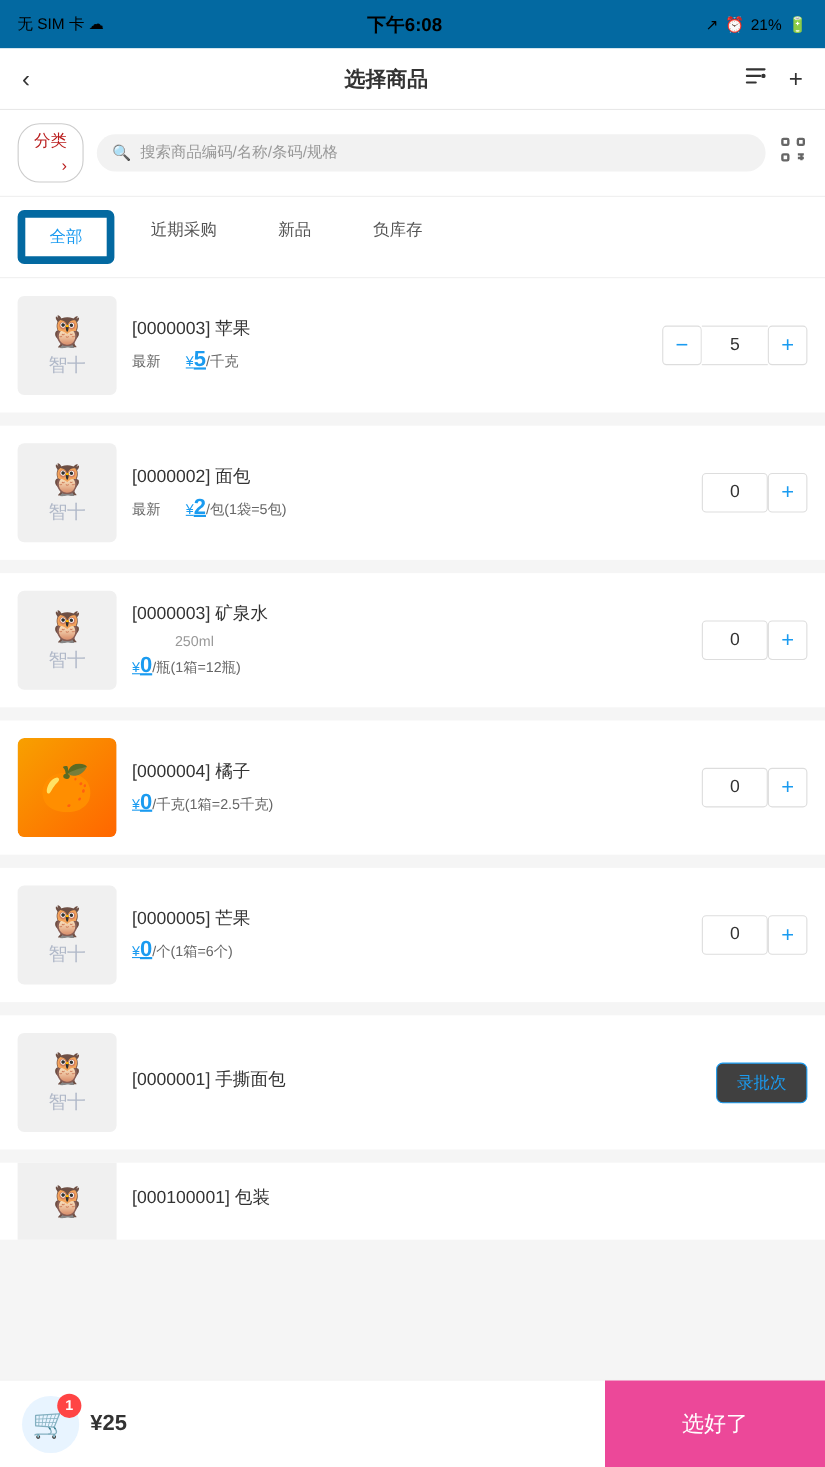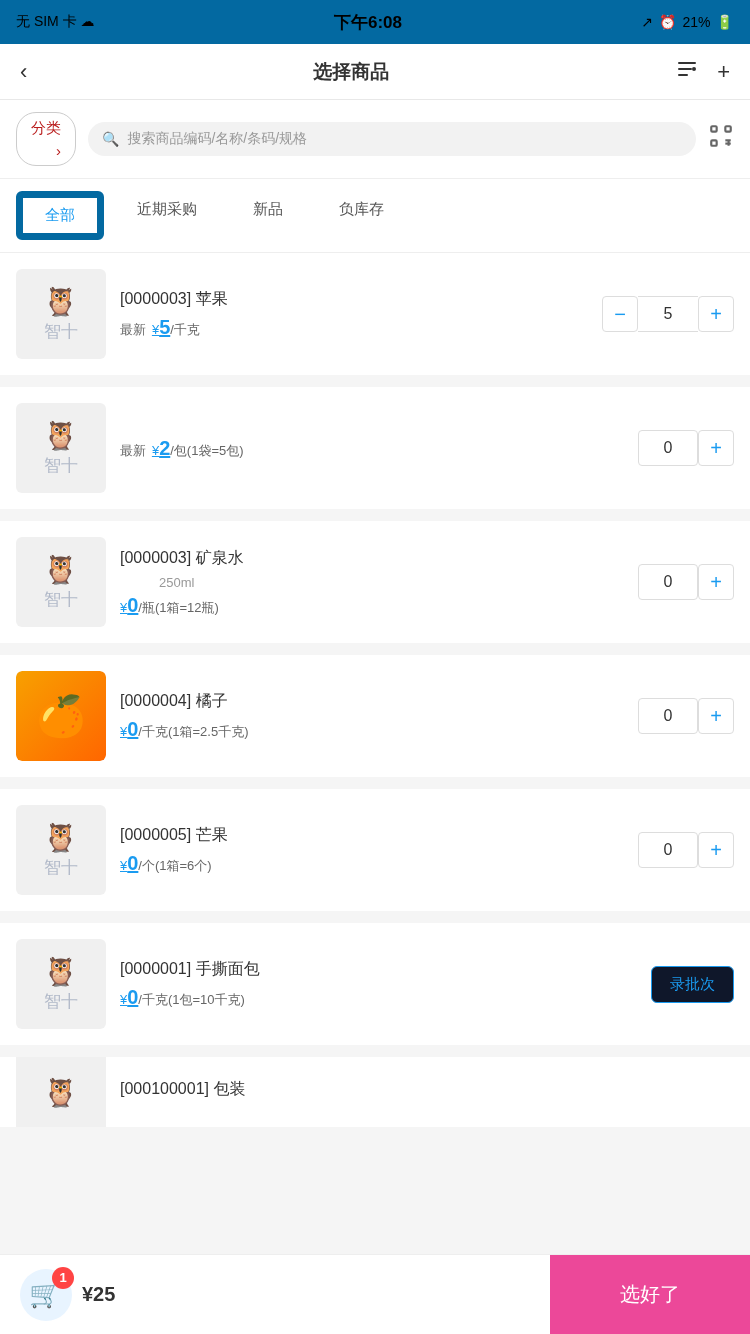--- a/index.html
+++ b/index.html
@@ -135,21 +135,21 @@
       font-size: 17px;
       color: #b0b8c8;
     }
 
     .product-info { flex: 1; }
     .product-name { font-size: 16px; color: #333; font-weight: 500; margin-bottom: 6px; }
     .product-spec { font-size: 13px; color: #999; margin-bottom: 4px; margin-left: 39px; }
     .product-price { font-size: 14px; color: #333; }
     .price-highlight { color: #1a9bf0; font-size: 20px; font-weight: 600; text-decoration: underline; }
     .price-unit { font-size: 13px; color: #666; }
-    .price-label { font-size: 13px; color: #666; margin-right: 2px; }
+    .price-label { font-size: 13px; color: #666; margin-right: 19px; }
     .price-yuan { font-size: 13px; color: #1a9bf0; text-decoration: underline; }
 
     .qty-control {
       display: flex;
       align-items: center;
       gap: 0;
       flex-shrink: 0;
     }
     .qty-btn {
       width: 36px;
@@ -175,21 +175,21 @@
       color: #333;
       background: #fff;
       outline: none;
     }
     .batch-btn {
       border: 1px solid #1a9bf0;
       color: #1a9bf0;
       border-radius: 6px;
       padding: 8px 18px;
       font-size: 15px;
-      background: #0f172a;
+      background: #404040;
       cursor: pointer;
     }
 
     
     .bottom-bar {
       position: fixed;
       bottom: 0;
       left: 0;
       width: 750px;
       height: 80px;
@@ -355,20 +355,23 @@
   <div class="section-divider"></div>
 
   <div class="product-item">
     <div class="product-thumb">
       <div class="owl-logo">
         <span class="owl-icon">🦉</span>
         <span class="owl-text">智十</span>
       </div>
     </div>
     <div class="product-info">
+      <div class="product-name">
+        <span>[0000002]</span> <span>面包</span>
+      </div>
       <div class="product-price">
         <span class="price-label">最新</span>
         <span class="price-yuan">¥</span><span class="price-highlight">2</span><span class="price-unit">/包(1袋=5包)</span>
       </div>
     </div>
     <div class="qty-control">
       <input class="qty-input" value="0" type="text" style="border-radius: 4px; border: 1px solid rgb(221, 221, 221);">
       <button class="qty-btn">+</button>
     </div>
   </div>
@@ -445,23 +448,20 @@
   <div class="product-item">
     <div class="product-thumb">
       <div class="owl-logo">
         <span class="owl-icon">🦉</span>
         <span class="owl-text">智十</span>
       </div>
     </div>
     <div class="product-info">
       <div class="product-name">
         <span>[0000001]</span> <span>手撕面包</span>
-      </div>
-      <div class="product-price">
-        <span class="price-yuan">¥</span><span class="price-highlight">0</span><span class="price-unit">/千克(1包=10千克)</span>
       </div>
     </div>
     <div class="qty-control">
       <button class="batch-btn">录批次</button>
     </div>
   </div>
 
   <div class="section-divider"></div>
 
   <div class="product-item" style="height:70px; overflow:hidden;">

